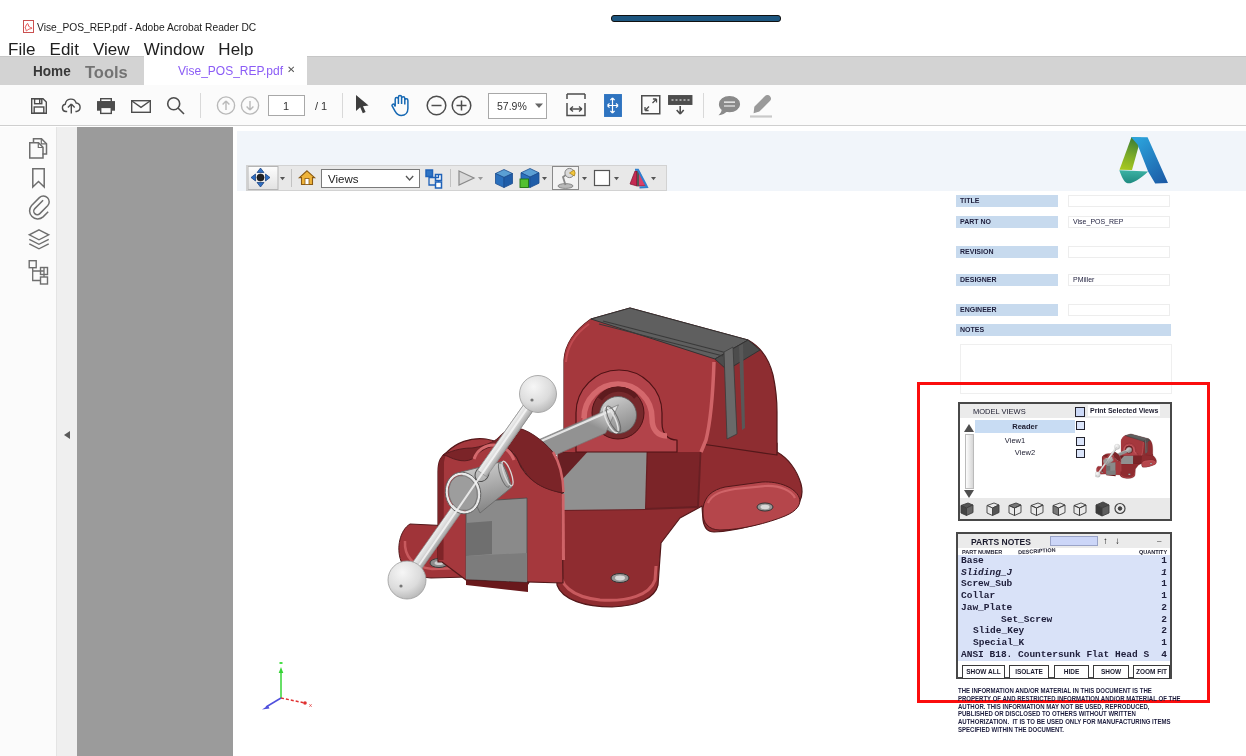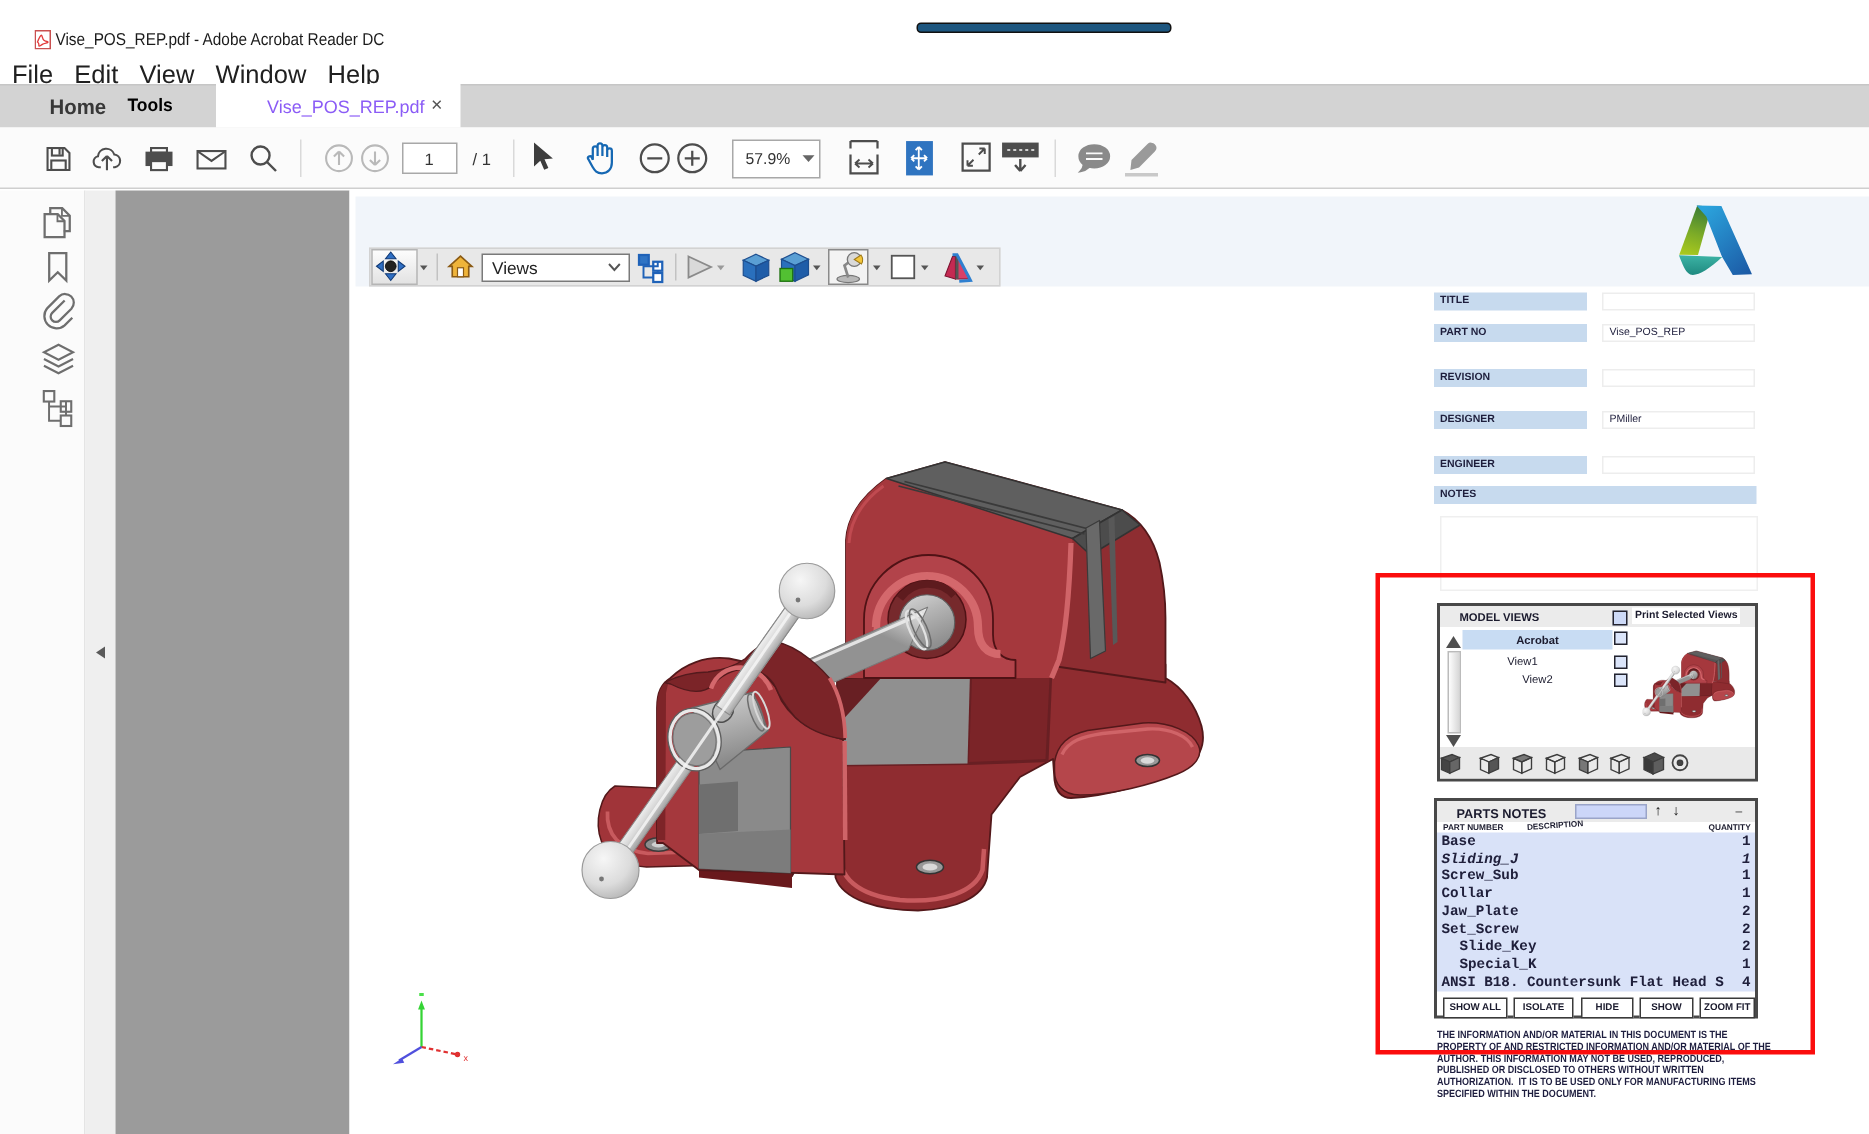--- a/index.html
+++ b/index.html
@@ -19,21 +19,21 @@
  <path d="M2 8 C3 5.5 4 3.5 4.6 3.5 C5.3 3.5 5 6 6.5 7 C8 8 9 7.4 9 8.1 C9 8.8 6.5 8.6 5.2 9.6 C4 10.5 3.4 11 3 10.6 C2.6 10.2 3.6 9 2 8 Z" fill="none" stroke="#e23b3b" stroke-width="0.9"></path>
 </svg>
 </div>
 <div class="abs" style="left:37px;top:21px;font-size:11.5px;color:#1b1b1b;transform:scaleX(0.89);transform-origin:0 50%;white-space:nowrap;">Vise_POS_REP.pdf - Adobe Acrobat Reader DC</div>
 
 <div class="abs" style="left:8px;top:40px;font-size:17px;color:#202020;">File&nbsp;&nbsp;&nbsp;Edit&nbsp;&nbsp;&nbsp;View&nbsp;&nbsp;&nbsp;Window&nbsp;&nbsp;&nbsp;Help</div>
 
 <div class="abs" style="left:0;top:56px;width:1246px;height:29px;background:#d3d3d3;border-top:1px solid #c6c6c6;"></div>
 <div class="abs" style="left:144px;top:56px;width:163px;height:29px;background:#ffffff;"></div>
 <div class="abs" style="left:33px;top:63px;font-size:14px;font-weight:bold;color:#383838;transform:scaleX(0.97);transform-origin:0 0;">Home</div>
-<div class="abs" style="left:85px;top:63px;font-size:12px;font-weight:bold;color:#000000;transform:scaleX(0.97);transform-origin:0 0;">Tools</div>
+<div class="abs" style="left:85px;top:63px;font-size:17px;font-weight:bold;color:#737373;transform:scaleX(0.97);transform-origin:0 0;">Tools</div>
 <div class="abs" style="left:178px;top:64px;font-size:12px;color:#8b5cf6;">Vise_POS_REP.pdf</div>
 <div class="abs" style="left:287px;top:64px;font-size:10px;color:#555;">✕</div>
 
 <div class="abs" id="toolbar" style="left:0;top:85px;width:1246px;height:41px;background:#fbfbfb;border-bottom:1px solid #cfcfcf;">
 <svg width="1246" height="41" viewBox="0 0 1246 41" fill="none" stroke="#4d4d4d" stroke-width="1.4">
 
   <g transform="translate(31,13)">
     <path d="M0.7 0.7 H12 L15.3 4 V15.3 H0.7 Z"></path>
     <rect x="3.6" y="0.7" width="7.2" height="5"></rect>
     <rect x="3.2" y="9" width="9.6" height="6.3"></rect>
@@ -307,30 +307,30 @@
     <div class="fval" style="top:304px;"></div>
   <div class="flab" style="top:324px;width:215px;">NOTES</div>
   <div class="abs" style="left:960px;top:344px;width:212px;height:50px;border:1px solid #efefef;background:#fff;"></div>
 </div>
 
 <div class="abs" style="left:917px;top:382px;width:293px;height:321px;border:3px solid #fb0d0d;"></div>
 
 <div id="mvpanel" class="abs" style="left:958px;top:402px;width:214px;height:119px;background:#fff;border:2px solid #484848;">
 
   <div class="abs" style="left:0;top:0;width:210px;height:14px;background:#ebebeb;"></div>
-  <div class="abs" style="left:13px;top:3px;font-size:7.5px;font-weight:bold;color:#1b1b2e;">MODEL VIEWS</div>
+  <div class="abs" style="left:13px;top:3px;font-size:7.5px;font-weight:normal;color:#1b1b2e;">MODEL VIEWS</div>
   <div class="abs" style="left:115px;top:3px;width:10px;height:10px;background:#ccd9f7;border:1.5px solid #23232e;"></div>
   <div class="abs" style="left:128px;top:1px;background:#fff;font-size:7px;font-weight:bold;color:#1b1b2e;padding:2px 2px;">Print Selected Views</div>
 
   <div class="abs" style="left:4px;top:20px;width:0;height:0;border-left:5px solid transparent;border-right:5px solid transparent;border-bottom:8px solid #4f4f4f;"></div>
   <div class="abs" style="left:4.5px;top:30px;width:9px;height:55px;background:linear-gradient(90deg,#fdfdfd,#d6d6d6);border:1px solid #bbb;"></div>
   <div class="abs" style="left:4px;top:86px;width:0;height:0;border-left:5px solid transparent;border-right:5px solid transparent;border-top:8px solid #4f4f4f;"></div>
 
   <div class="abs" style="left:15px;top:16px;width:100px;height:13px;background:#c8dcf3;"></div>
-  <div class="abs" style="left:15px;top:18px;width:100px;text-align:center;font-size:7.5px;font-weight:bold;color:#1b1b2e;">Acrobat</div>
+  <div class="abs" style="left:15px;top:18px;width:100px;text-align:center;font-size:7.5px;font-weight:bold;color:#1b1b2e;">Reader</div>
   <div class="abs" style="left:15px;top:32px;width:80px;text-align:center;font-size:7.5px;color:#1b1b2e;">View1</div>
   <div class="abs" style="left:15px;top:44px;width:100px;text-align:center;font-size:7.5px;color:#1b1b2e;">View2</div>
   <div class="abs" style="left:116px;top:17px;width:9px;height:9px;background:#dbe5fa;border:1.5px solid #23232e;"></div>
   <div class="abs" style="left:116px;top:33px;width:9px;height:9px;background:#dbe5fa;border:1.5px solid #23232e;"></div>
   <div class="abs" style="left:116px;top:45px;width:9px;height:9px;background:#dbe5fa;border:1.5px solid #23232e;"></div>
 
   <div class="abs" style="left:135px;top:28px;" id="thumbvise">
     <svg width="62" height="50" viewBox="390 295 415 335">
         <use href="#viseall"></use>
       </svg>
@@ -398,21 +398,21 @@
   <div class="abs" style="left:60px;top:14px;font-size:5.5px;font-weight:bold;color:#1b1b2e;transform:rotate(-4deg);">DESCRIPTION</div>
   <div class="abs" style="left:181px;top:15px;font-size:5.5px;font-weight:bold;color:#1b1b2e;">QUANTITY</div>
 
   <div class="abs" id="plrows" style="left:0;top:21px;width:212px;height:106px;background:#d9e2f8;
        font-family:'Liberation Mono',monospace;font-size:9.5px;font-weight:bold;line-height:11.7px;color:#20203c;">
     <div style="padding-left:3px;">Base<span style="float:right;padding-right:3px;">1</span></div>
     <div style="padding-left:3px;font-style:italic;">Sliding_J<span style="float:right;padding-right:3px;">1</span></div>
     <div style="padding-left:3px;">Screw_Sub<span style="float:right;padding-right:3px;">1</span></div>
     <div style="padding-left:3px;">Collar<span style="float:right;padding-right:3px;">1</span></div>
     <div style="padding-left:3px;">Jaw_Plate<span style="float:right;padding-right:3px;">2</span></div>
-    <div style="padding-left:3px;">Set_Screw<span style="float:right;padding-right:3px;">2</span></div>
+    <div style="padding-left:3px;margin-left:40px;">Set_Screw<span style="float:right;padding-right:3px;">2</span></div>
     <div style="padding-left:15px;">Slide_Key<span style="float:right;padding-right:3px;">2</span></div>
     <div style="padding-left:15px;">Special_K<span style="float:right;padding-right:3px;">1</span></div>
     <div style="padding-left:3px;">ANSI B18. Countersunk Flat Head S<span style="float:right;padding-right:3px;">4</span></div>
   </div>
 
   <style>
     .plbtn { position:absolute; top:131px; height:14px; background:#fff; border:1.5px solid #3a3a3a;
       font-size:6.5px; font-weight:bold; color:#1b1b2e; text-align:center; line-height:11px; }
   </style>
   <div class="plbtn" style="left:4px;width:43px;">SHOW ALL</div>

